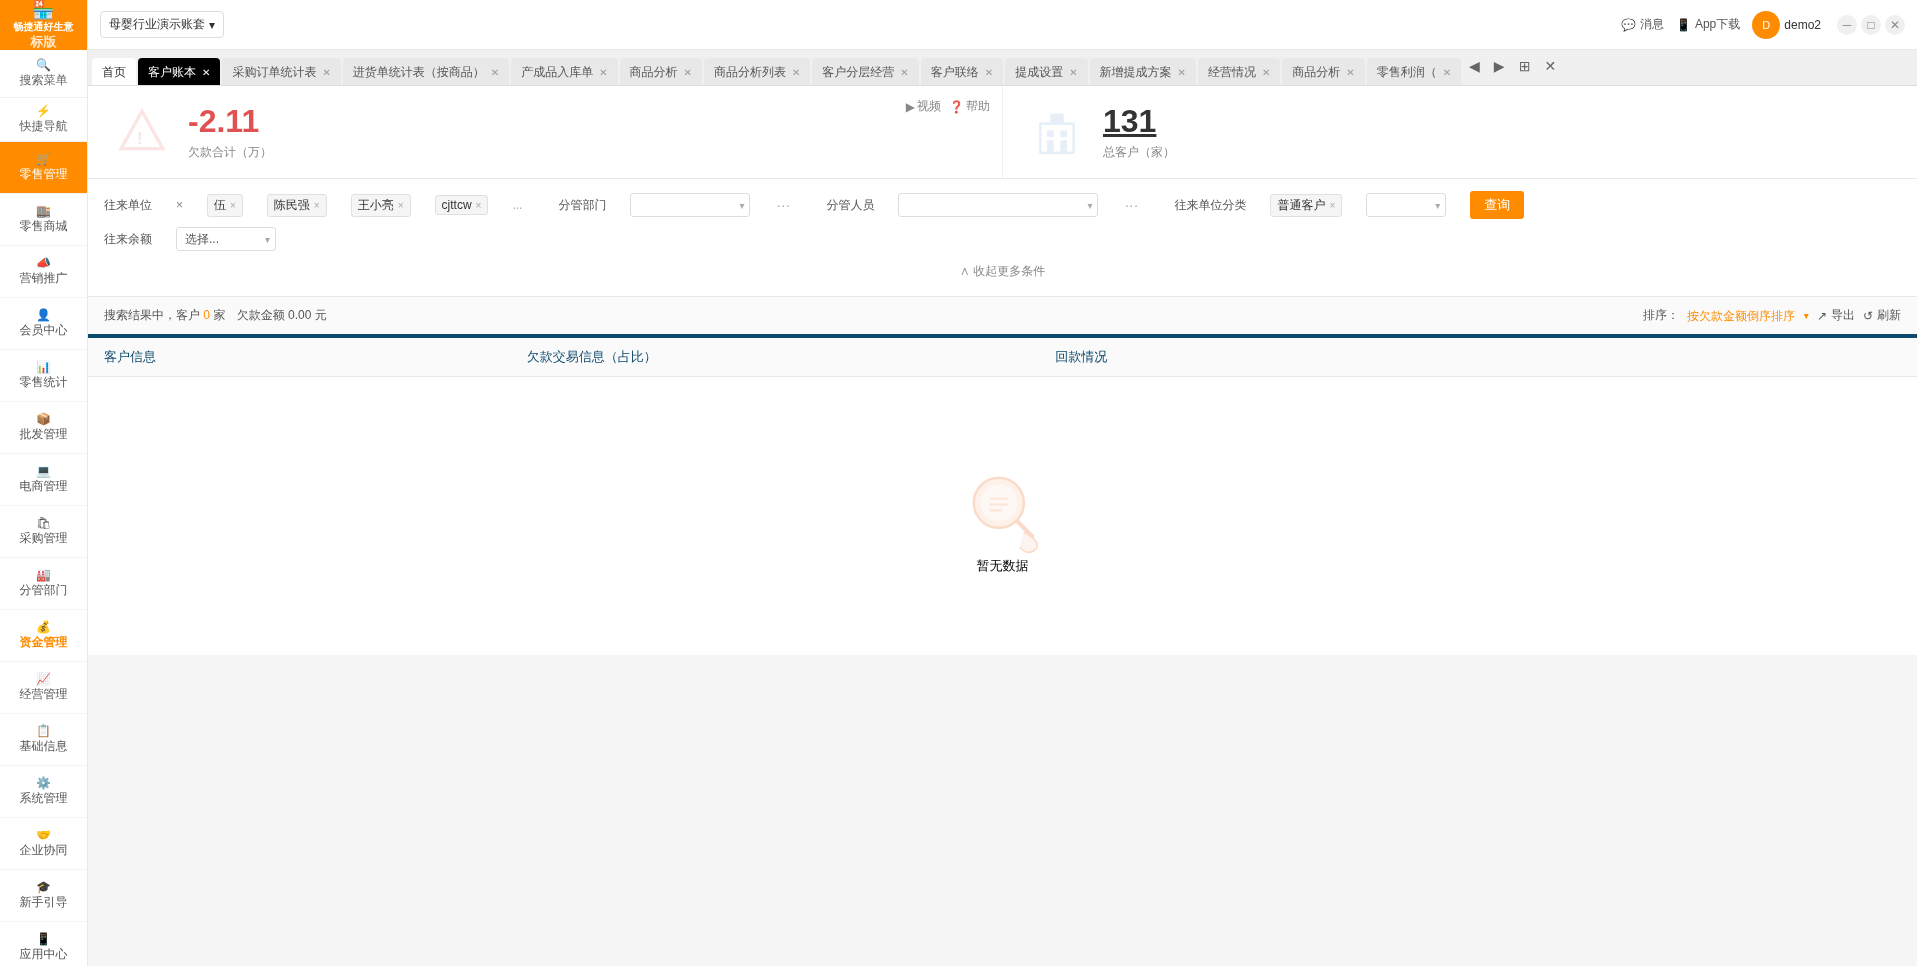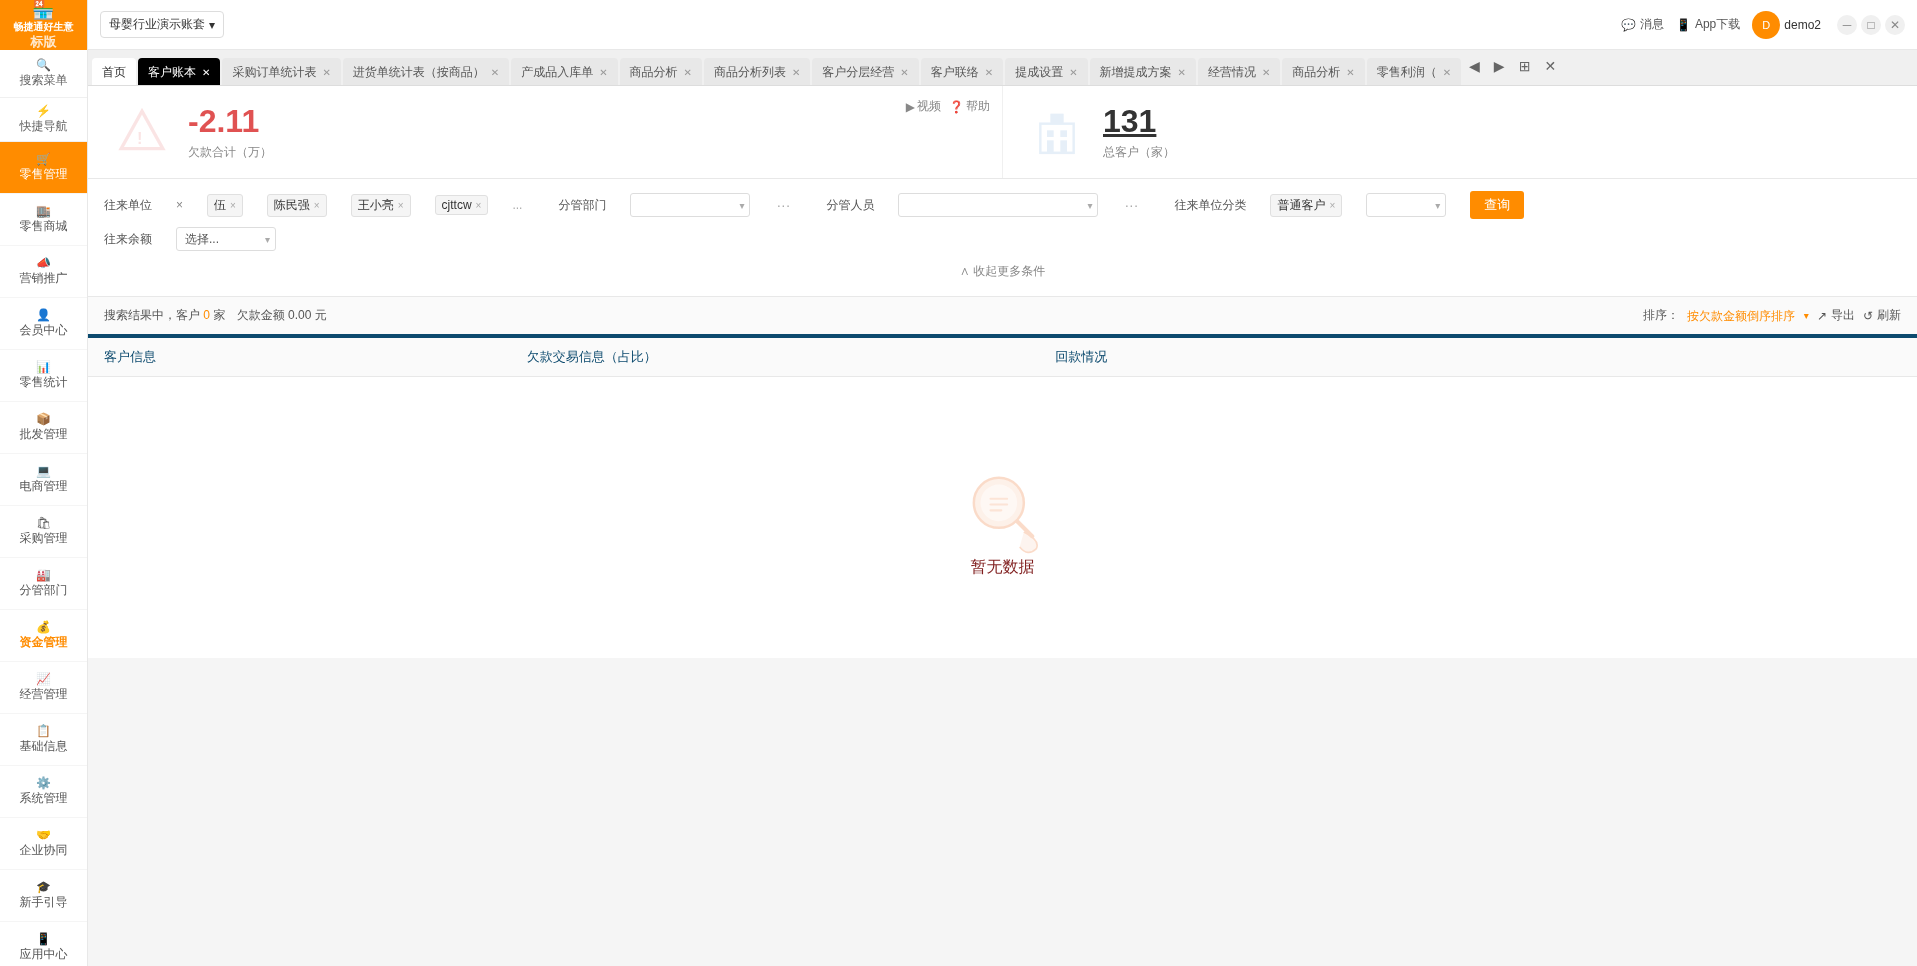--- a/index.html
+++ b/index.html
@@ -424,18 +424,18 @@
             <circle cx="55" cy="55" r="22" fill="#fff" fill-opacity="0.5"></circle>
             <line x1="77" y1="77" x2="95" y2="95" stroke="#f5a87a" stroke-width="5" stroke-linecap="round"></line>
 
             <line x1="45" y1="50" x2="65" y2="50" stroke="#f5a87a" stroke-width="2.5" stroke-linecap="round" opacity="0.7"></line>
             <line x1="45" y1="57" x2="65" y2="57" stroke="#f5a87a" stroke-width="2.5" stroke-linecap="round" opacity="0.7"></line>
             <line x1="45" y1="64" x2="58" y2="64" stroke="#f5a87a" stroke-width="2.5" stroke-linecap="round" opacity="0.7"></line>
 
             <path d="M85,90 Q105,100 100,110 Q90,120 80,108" fill="#f5a87a" fill-opacity="0.3" stroke="#f5a87a" stroke-width="2"></path>
           </svg>
         </div>
-        <div style="color:#7f1d1d; font-size:16px;">暂无数据</div>
+        <div style="color:#000000; font-size:13px;">暂无数据</div>
       </div>
     </div>
 
   </div>
 </div>
 
 </body></html>

